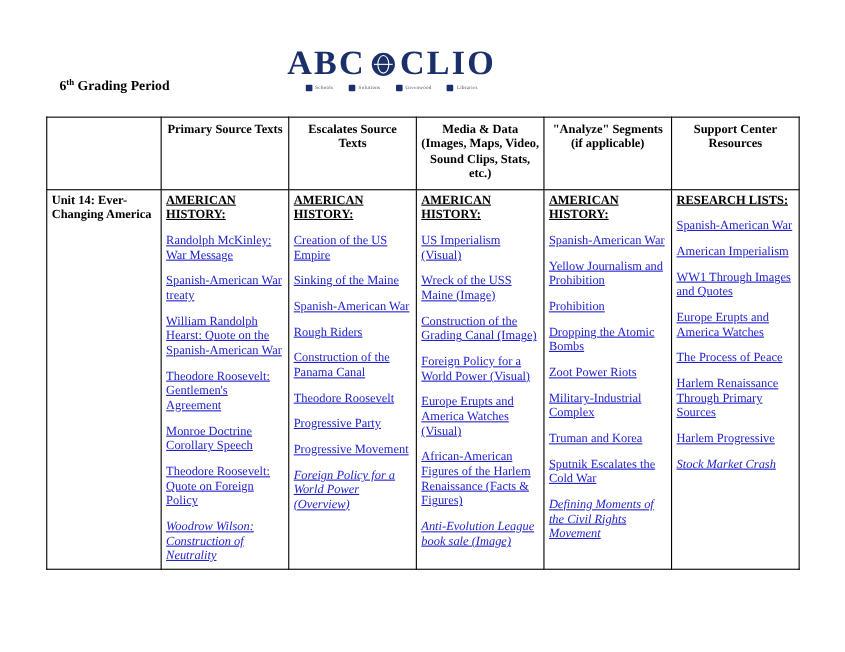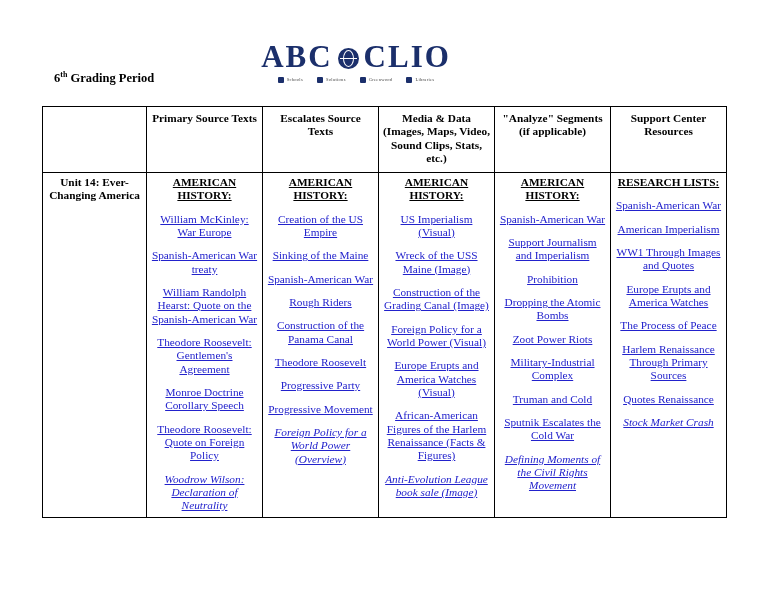--- a/index.html
+++ b/index.html
@@ -113,21 +113,20 @@
     border-collapse: collapse;
     width: 684px;
     table-layout: fixed;
   }
   table.matrix td, table.matrix th {
     border: 1px solid #000000;
     vertical-align: top;
     padding: 3px 4px 4px 4px;
     font-size: 11.3px;
     line-height: 1.18;
-    text-align: center;
   }
   table.matrix thead th {
     text-align: center;
     font-weight: bold;
     height: 56px;
     vertical-align: top;
     padding-top: 5px;
   }
   .col-unit { width: 104px; }
   .col-std  { width: 116px; }
@@ -189,27 +188,27 @@
         <th>Support Center Resources</th>
       </tr>
     </thead>
     <tbody>
       <tr>
         <td class="unit-cell">Unit 14: Ever-Changing America</td>
 
         <td>
           <div class="cell-title">AMERICAN HISTORY:</div>
           <div class="cell-body">
-            <a class="link">William McKinley: War Europe</a>
+            <a class="link">Randolph McKinley: War Message</a>
             <a class="link">Spanish-American War treaty</a>
             <a class="link">William Randolph Hearst: Quote on the Spanish-American War</a>
             <a class="link">Theodore Roosevelt: Gentlemen's Agreement</a>
             <a class="link">Monroe Doctrine Corollary Speech</a>
             <a class="link">Theodore Roosevelt: Quote on Foreign Policy</a>
-            <a class="link">Woodrow Wilson: Declaration of Neutrality</a>
+            <a class="link">Woodrow Wilson: Construction of Neutrality</a>
           </div>
         </td>
 
         <td>
           <div class="cell-title">AMERICAN HISTORY:</div>
           <div class="cell-body">
             <a class="link">Creation of the US Empire</a>
             <a class="link">Sinking of the Maine</a>
             <a class="link">Spanish-American War</a>
             <a class="link">Rough Riders</a>
@@ -231,41 +230,41 @@
             <a class="link">Europe Erupts and America Watches (Visual)</a>
             <a class="link">African-American Figures of the Harlem Renaissance (Facts &amp; Figures)</a>
             <a class="link">Anti-Evolution League book sale (Image)</a>
           </div>
         </td>
 
         <td>
           <div class="cell-title">AMERICAN HISTORY:</div>
           <div class="cell-body">
             <a class="link">Spanish-American War</a>
-            <a class="link">Support Journalism and Imperialism</a>
+            <a class="link">Yellow Journalism and Prohibition</a>
             <a class="link">Prohibition</a>
             <a class="link">Dropping the Atomic Bombs</a>
             <a class="link">Zoot Power Riots</a>
             <a class="link">Military-Industrial Complex</a>
-            <a class="link">Truman and Cold</a>
+            <a class="link">Truman and Korea</a>
             <a class="link">Sputnik Escalates the Cold War</a>
             <a class="link">Defining Moments of the Civil Rights Movement</a>
           </div>
         </td>
 
         <td>
           <div class="cell-title">RESEARCH LISTS:</div>
           <div class="cell-body">
             <a class="link">Spanish-American War</a>
             <a class="link">American Imperialism</a>
             <a class="link">WW1 Through Images and Quotes</a>
             <a class="link">Europe Erupts and America Watches</a>
             <a class="link">The Process of Peace</a>
             <a class="link">Harlem Renaissance Through Primary Sources</a>
-            <a class="link">Quotes Renaissance</a>
+            <a class="link">Harlem Progressive</a>
             <a class="link">Stock Market Crash</a>
           </div>
         </td>
       </tr>
     </tbody>
   </table>
 
 </div>
 
 </body></html>

